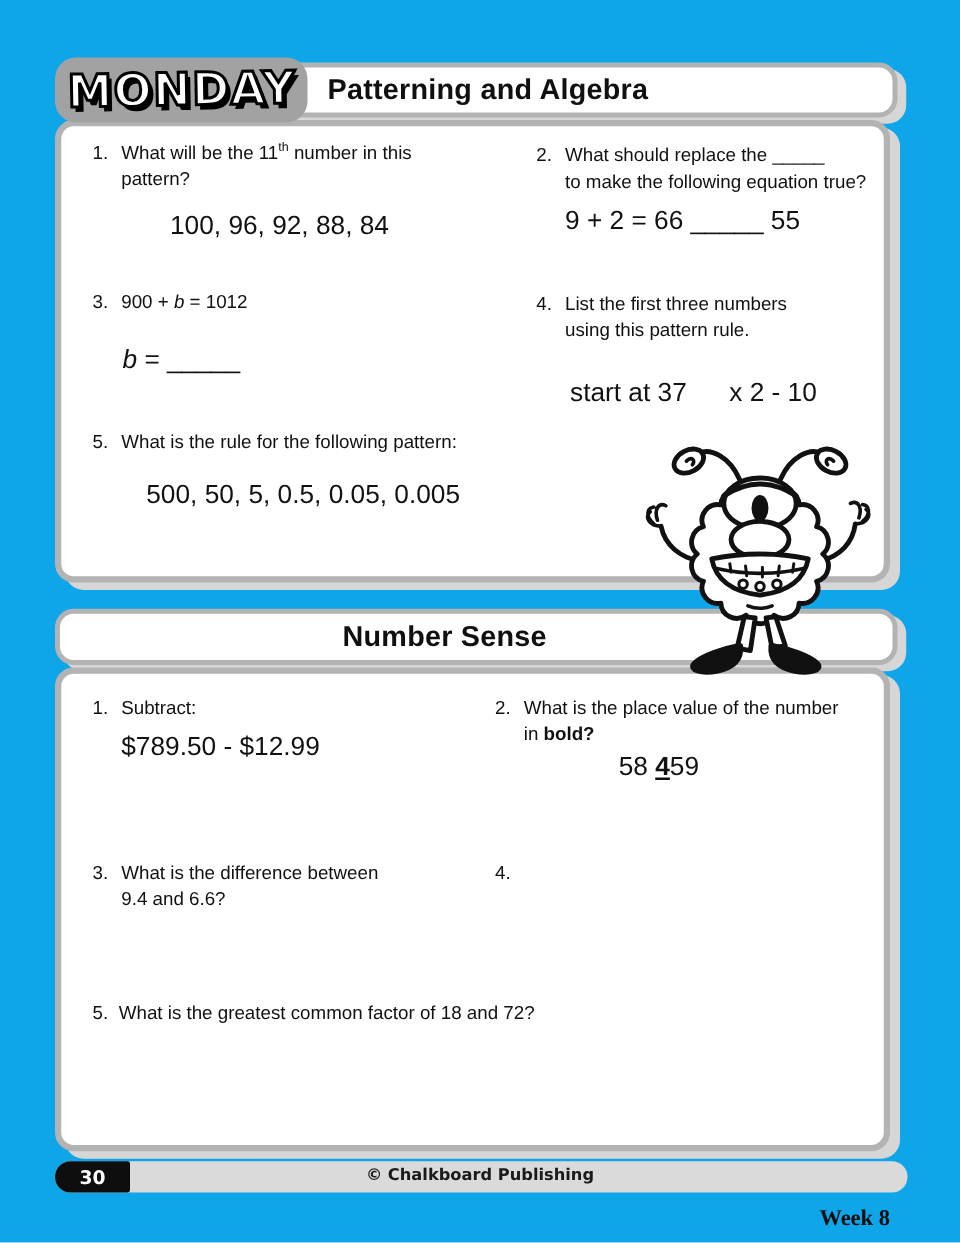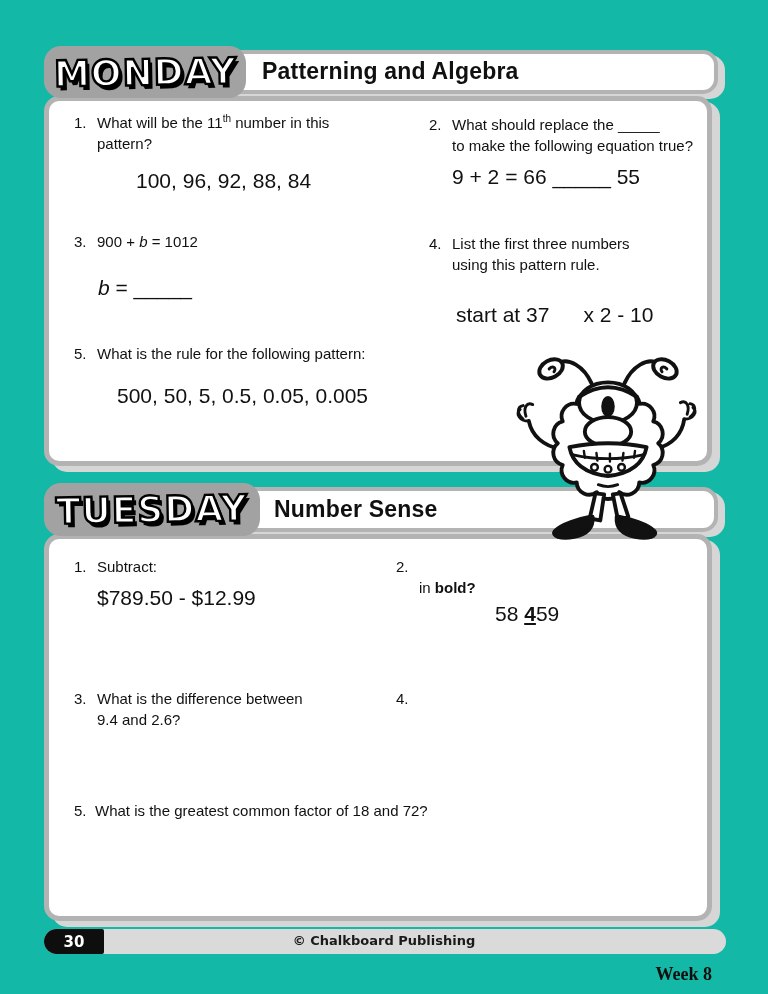--- a/index.html
+++ b/index.html
@@ -1,18 +1,18 @@
 <!DOCTYPE html>
 <html><head>
 <meta charset="utf-8">
 <style>
   * { margin:0; padding:0; box-sizing:border-box; }
   html,body { background:#fff; }
   .page {
-    position:relative; width:768px; height:994px; background:#14b8a6;
+    position:relative; width:768px; height:994px; background:#0ea5e9;
     font-family:"Liberation Sans", sans-serif; color:#111; overflow:hidden;
   }
 
   
   .band {
     position:absolute; background:#fff; border:4px solid #b3b3b3;
     border-radius:15px; box-shadow:7px 5px 0 #d6d6d6;
   }
   .tab {
     position:absolute; background:#a2a2a2; border-radius:17px;
@@ -125,49 +125,46 @@
     <span class="gap-right">start at 37</span><span>x 2 - 10</span>
   </div>
 
   <div class="q" style="left:74px; top:343px;">
     <span class="qnum">5.</span>
     <span class="qtext">What is the rule for the following pattern:</span>
   </div>
   <div class="free" style="left:117px; top:384px;">500, 50, 5, 0.5, 0.05, 0.005</div>
 
   <div class="band" style="left:44px; top:487px; width:674px; height:45px;"></div>
-  <div class="tab" style="left:44px; top:483px; width:216px; height:53px;">
-    <span class="bubble">TUESDAY</span>
-  </div>
   <div class="band-title" style="left:274px; top:496px;">Number Sense</div>
 
   <div class="cbox" style="left:44px; top:534px; width:668px; height:387px;"></div>
 
   <div class="q" style="left:74px; top:556px;">
     <span class="qnum">1.</span>
     <span class="qtext">Subtract:</span>
   </div>
   <div class="free" style="left:97px; top:586px;">$789.50 - $12.99</div>
 
   <div class="q" style="left:396px; top:556px; width:300px;">
     <span class="qnum">2.</span>
     <span class="qtext">
-      <br>
+      <span>What is the place value of the number</span><br>
       <span>in </span><b>bold?</b>
     </span>
   </div>
   <div class="free" style="left:495px; top:602px;">
     <span>58 </span><span class="b4">4</span><span>59</span>
   </div>
 
   <div class="q" style="left:74px; top:688px;">
     <span class="qnum">3.</span>
     <span class="qtext">
       <span>What is the difference between</span><br>
-      <span>9.4 and 2.6?</span>
+      <span>9.4 and 6.6?</span>
     </span>
   </div>
 
   <div class="q" style="left:396px; top:688px; width:320px;">
     <span class="qnum">4.</span>
   </div>
 
   <div class="q" style="left:74px; top:800px;">
     <span class="qnum" style="width:21px;">5.</span>
     <span class="qtext">What is the greatest common factor of 18 and 72?</span>

